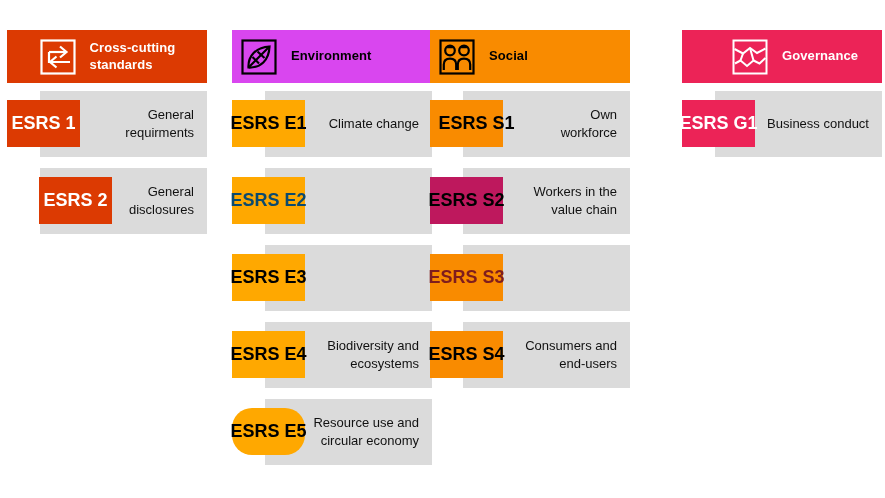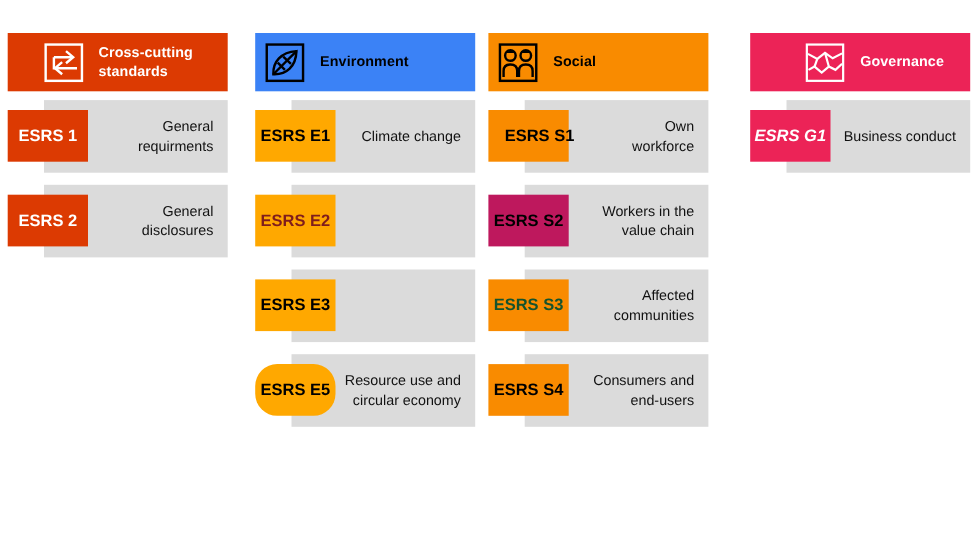--- a/index.html
+++ b/index.html
@@ -8,21 +8,21 @@
     width: 885px; height: 498px;
     background: #ffffff;
     font-family: "Liberation Sans", sans-serif;
     position: relative;
     overflow: hidden;
   }
   .stage { position: absolute; inset: 0; }
   .column { position: absolute; top: 30px; width: 200px; }
   .col-0 { left: 7px; }
   .col-1 { left: 232px; }
-  .col-2 { left: 444px; }
+  .col-2 { left: 430px; }
   .col-3 { left: 682px; }
   .header {
     height: 53px;
     display: flex;
     align-items: center;
     gap: 12px;
     padding: 0 8px 0 7px;
     font-weight: bold;
     font-size: 13px;
     line-height: 1.25;
@@ -31,21 +31,21 @@
   .icon { width: 40px; height: 40px; flex: 0 0 auto; }
   .icon svg { width: 100%; height: 100%; display: block; }
   .items { margin-top: 8px; }
   .item { position: relative; height: 66px; margin-bottom: 11px; }
   .item-bg { position: absolute; left: 33px; right: 0; top: 0; bottom: 0; }
   .badge {
     position: absolute;
     left: 0; top: 9px;
     width: 73px; height: 47px;
     display: flex; align-items: center; justify-content: center;
-    font-size: 15px; font-weight: bold;
+    font-size: 18px; font-weight: bold;
     white-space: nowrap;
   }
   .item-label {
     position: absolute;
     left: 79px; right: 13px; top: 0; bottom: 0;
     display: flex; align-items: center; justify-content: flex-end;
     text-align: right;
     font-size: 13px; line-height: 1.35;
     color: #111111;
     white-space: pre-line;
@@ -72,53 +72,59 @@
     </div>
     <div class="items">
       <div class="item">
         <div class="item-bg" style="background-color: rgb(219, 219, 219);"></div>
         <div class="badge" style="background-color: rgb(220, 58, 2); color: rgb(255, 255, 255);">ESRS 1</div>
         <div class="item-label">General
 requirments</div>
       </div>
       <div class="item">
         <div class="item-bg" style="background-color: rgb(219, 219, 219);"></div>
-        <div class="badge" style="background-color: rgb(220, 58, 2); color: rgb(255, 255, 255);">ESRS 2</div>
+        <div class="badge" style="background-color: rgb(220, 58, 2); color: rgb(255, 255, 255); margin-left: 32px;">ESRS 2</div>
         <div class="item-label">General
 disclosures</div>
       </div>
     </div>
   </div>
 
   <div class="column col-1">
-    <div class="header" style="background-color: #3b82f6; color: rgb(0, 0, 0);">
+    <div class="header" style="background-color: #d946ef; color: rgb(0, 0, 0);">
       <span class="icon">
         <svg viewBox="0 0 40 40" fill="none" stroke="currentColor" stroke-width="2.2">
           <rect x="3.5" y="3.5" width="33" height="33"></rect>
           <path d="M9.5 30.5 C9 19 16.5 10.5 30.5 9.5 C30 23.5 21.5 31 9.5 30.5 Z"></path>
           <path d="M9.5 30.5 L30.5 9.5"></path>
           <path d="M13.5 20 L20 26.5"></path>
           <path d="M18.5 14.5 L25.5 21"></path>
         </svg>
       </span>
       <span class="header-label">Environment</span>
     </div>
     <div class="items">
       <div class="item">
         <div class="item-bg" style="background-color: rgb(219, 219, 219);"></div>
         <div class="badge" style="background-color: rgb(255, 168, 0); color: rgb(0, 0, 0);">ESRS E1</div>
         <div class="item-label">Climate change</div>
       </div>
       <div class="item">
         <div class="item-bg" style="background-color: rgb(219, 219, 219);"></div>
-        <div class="badge" style="background-color: rgb(255, 168, 0); color: #7f1d1d;">ESRS E2</div>
+        <div class="badge" style="background-color: rgb(255, 168, 0); color: #0c4a6e;">ESRS E2</div>
       </div>
       <div class="item">
         <div class="item-bg" style="background-color: rgb(219, 219, 219);"></div>
         <div class="badge" style="background-color: rgb(255, 168, 0); color: rgb(0, 0, 0);">ESRS E3</div>
+      </div>
+      <div class="item">
+        <div class="item-bg" style="background-color: rgb(219, 219, 219);"></div>
+        <div class="badge" style="background-color: rgb(255, 168, 0); color: rgb(0, 0, 0);">ESRS E4</div>
+        <div class="item-label">Biodiversity and
+ecosystems</div>
       </div>
       <div class="item">
         <div class="item-bg" style="background-color: rgb(219, 219, 219);"></div>
         <div class="badge" style="background-color: rgb(255, 168, 0); color: rgb(0, 0, 0); border-radius: 20px;">ESRS E5</div>
         <div class="item-label">Resource use and
 circular economy</div>
       </div>
     </div>
   </div>
 
@@ -145,23 +151,21 @@
 workforce</div>
       </div>
       <div class="item">
         <div class="item-bg" style="background-color: rgb(219, 219, 219);"></div>
         <div class="badge" style="background-color: #be185d; color: rgb(0, 0, 0);">ESRS S2</div>
         <div class="item-label">Workers in the
 value chain</div>
       </div>
       <div class="item">
         <div class="item-bg" style="background-color: rgb(219, 219, 219);"></div>
-        <div class="badge" style="background-color: rgb(249, 139, 0); color: #14532d;">ESRS S3</div>
-        <div class="item-label">Affected
-communities</div>
+        <div class="badge" style="background-color: rgb(249, 139, 0); color: #7f1d1d;">ESRS S3</div>
       </div>
       <div class="item">
         <div class="item-bg" style="background-color: rgb(219, 219, 219);"></div>
         <div class="badge" style="background-color: rgb(249, 139, 0); color: rgb(0, 0, 0);">ESRS S4</div>
         <div class="item-label">Consumers and
 end-users</div>
       </div>
     </div>
   </div>
 
@@ -174,19 +178,19 @@
           <path d="M13 16.5 L10.5 23.5 L17 29 L23.5 23.5 L20 11"></path>
           <path d="M23.5 23.5 L29.5 26.5 L35.5 21"></path>
           <path d="M10.5 23.5 L5 26.5"></path>
         </svg>
       </span>
       <span class="header-label">Governance</span>
     </div>
     <div class="items">
       <div class="item">
         <div class="item-bg" style="background-color: rgb(219, 219, 219);"></div>
-        <div class="badge" style="background-color: rgb(236, 35, 87); color: rgb(255, 255, 255); font-style: italic;">ESRS G1</div>
+        <div class="badge" style="background-color: rgb(236, 35, 87); color: rgb(255, 255, 255);">ESRS G1</div>
         <div class="item-label">Business conduct</div>
       </div>
     </div>
   </div>
 
 </div>
 
 </body></html>

